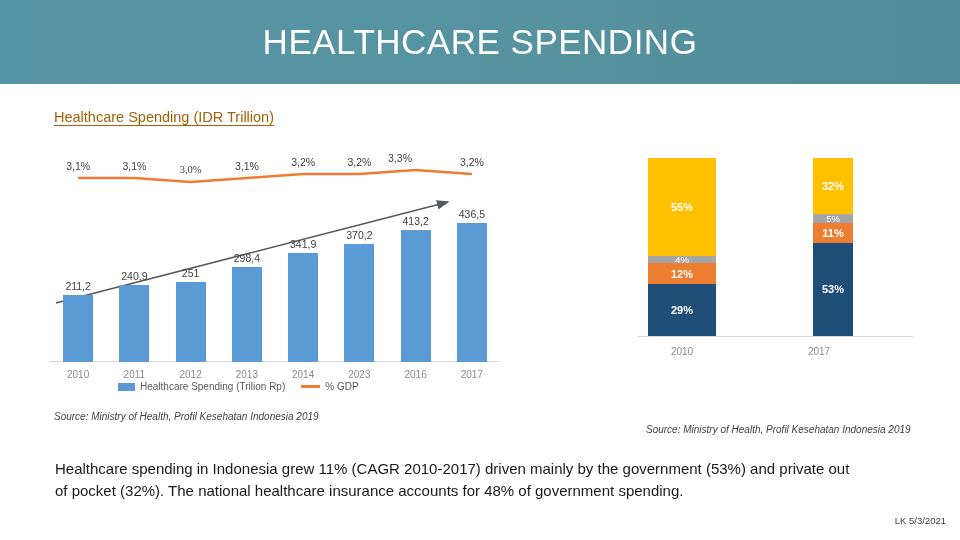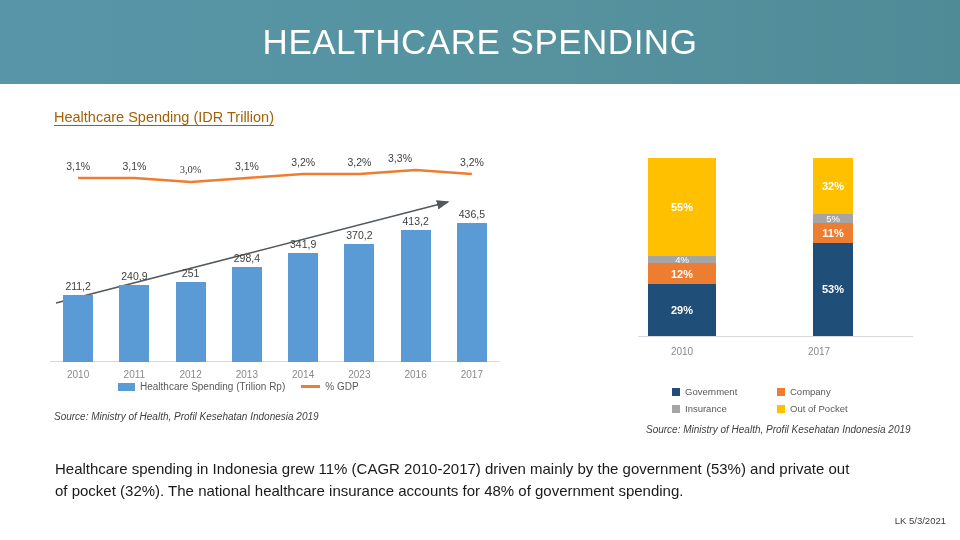--- a/index.html
+++ b/index.html
@@ -198,37 +198,19 @@
         <div class="stack" style="left: 155px; height: 178px; padding-left: 28px;">
           <div class="seg" style="height: 56.96px; background: rgb(255, 192, 0);">32%</div>
           <div class="seg small" style="height: 8.9px; background: rgb(165, 165, 165);">5%</div>
           <div class="seg" style="height: 19.58px; background: rgb(237, 125, 49);">11%</div>
           <div class="seg" style="height: 94.34px; background: rgb(31, 78, 121);">53%</div>
         </div>
         <div class="stack-cat" style="left: 139px;">2017</div>
       </div>
   </div>
 
-  <div id="right-legend">
-      <div class="rleg">
-        <span class="rsw" style="background: rgb(31, 78, 121);"></span>
-        <span>Government</span>
-      </div>
-      <div class="rleg">
-        <span class="rsw" style="background: rgb(237, 125, 49);"></span>
-        <span>Company</span>
-      </div>
-      <div class="rleg">
-        <span class="rsw" style="background: rgb(165, 165, 165);"></span>
-        <span>Insurance</span>
-      </div>
-      <div class="rleg">
-        <span class="rsw" style="background: rgb(255, 192, 0);"></span>
-        <span>Out of Pocket</span>
-      </div>
-    </div>
 
   <div class="source" id="right-source">Source: Ministry of Health, Profil Kesehatan Indonesia 2019</div>
 
   <div id="summary">Healthcare spending in Indonesia grew 11% (CAGR 2010-2017) driven mainly by the government (53%) and private out of pocket (32%). The national healthcare insurance accounts for 48% of government spending.</div>
 
   <div id="footer-note">LK 5/3/2021</div>
 </div>
 
 </body></html>

